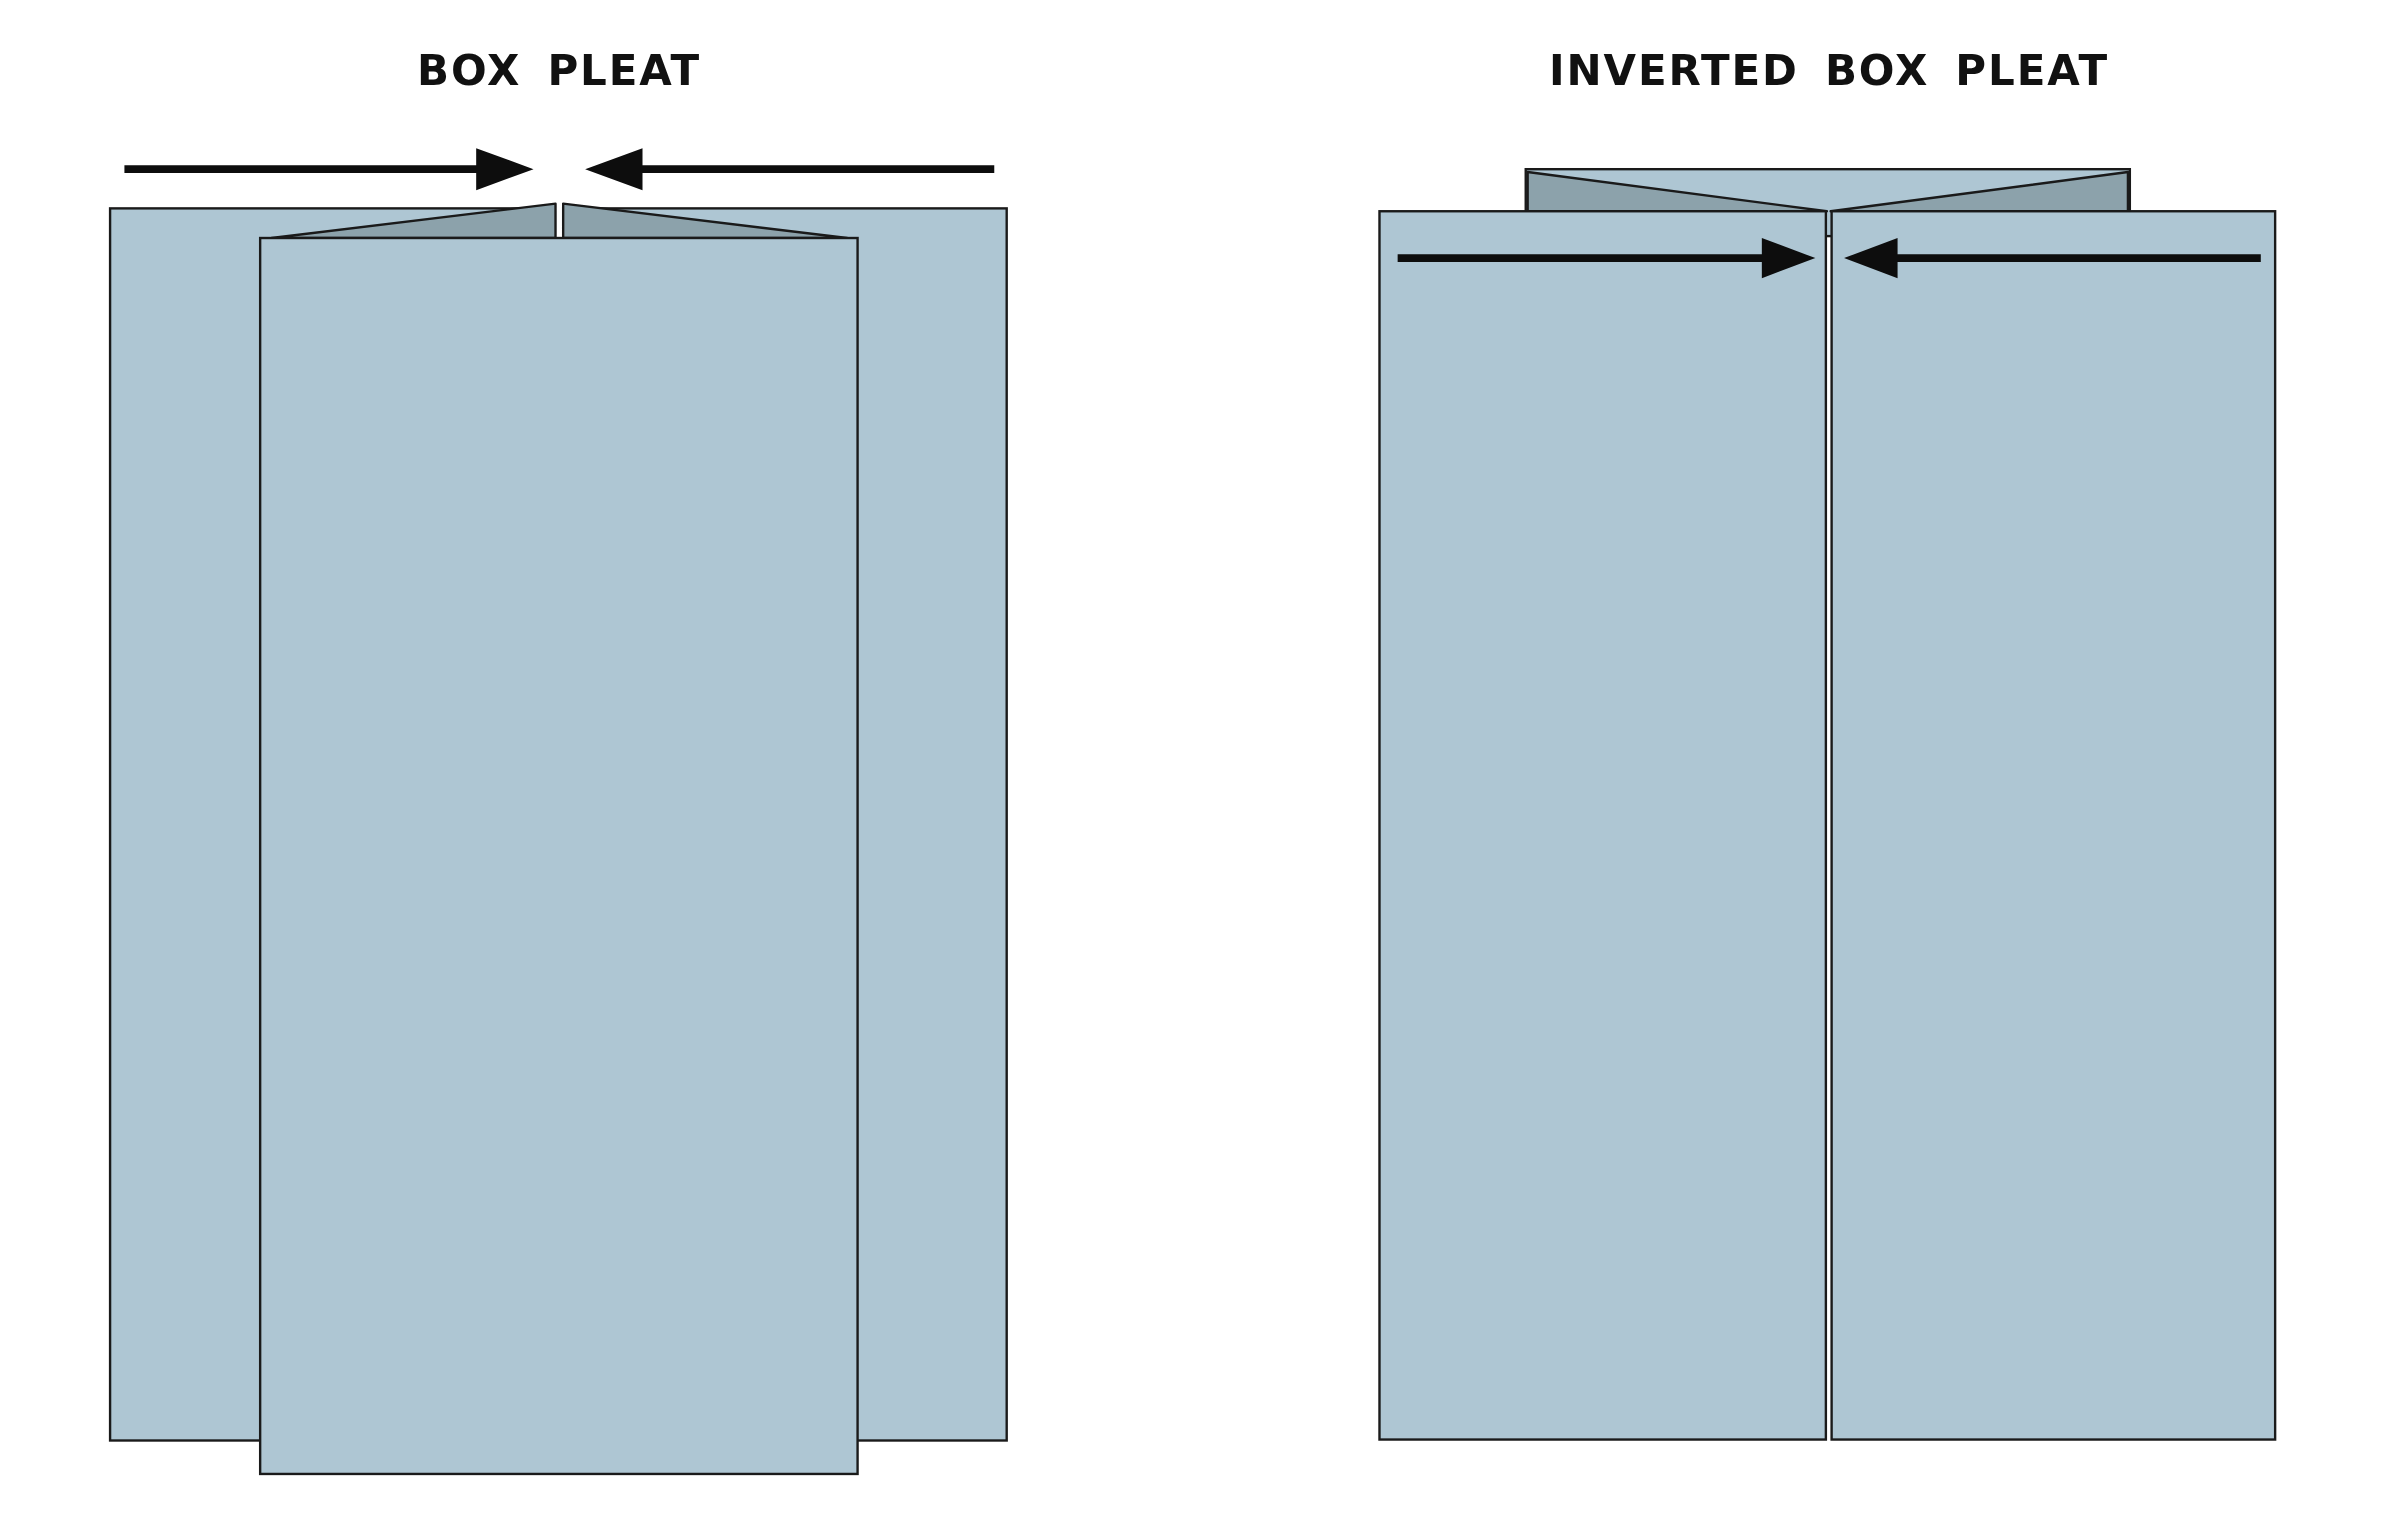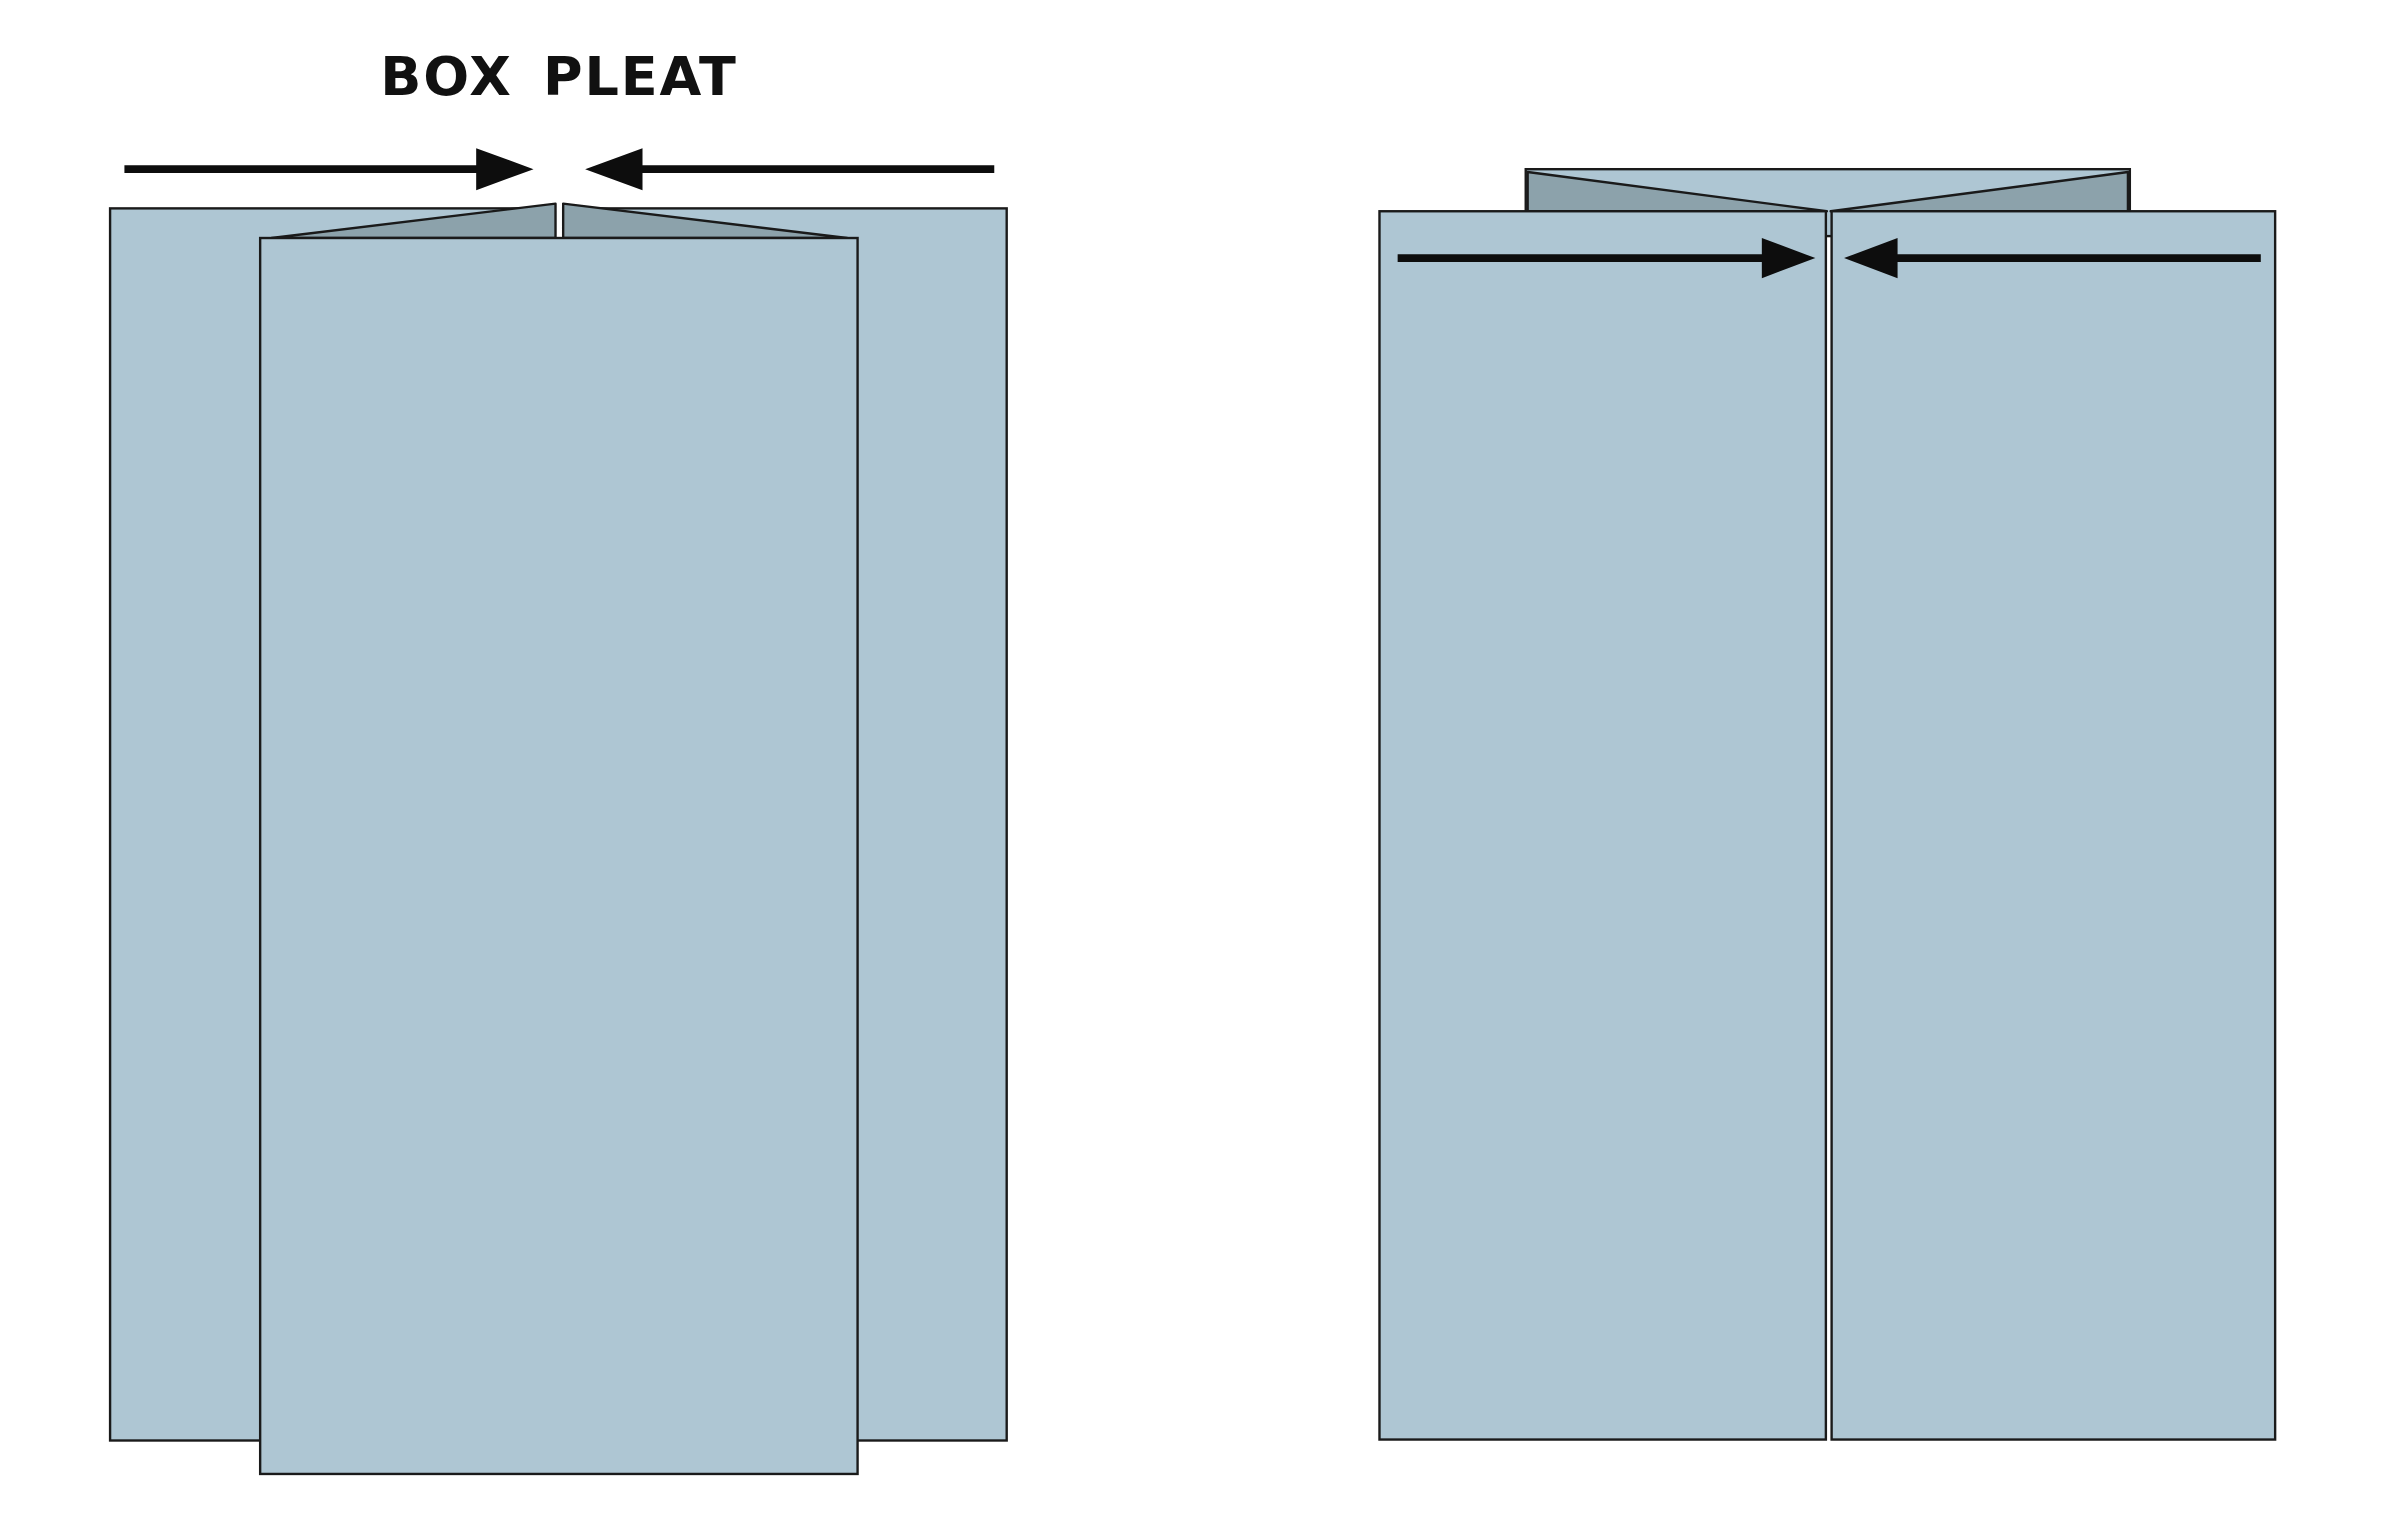--- a/index.html
+++ b/index.html
@@ -22,37 +22,38 @@
     width: 2390px;
     height: 1538px;
     display: block;
   }
   .figure-title {
     position: absolute;
     top: 50px;
     transform: translateX(-50%);
     font-family: "DejaVu Sans", sans-serif;
     font-weight: bold;
-    font-size: 54px;
+    font-size: 42px;
     letter-spacing: 1.9px;
     word-spacing: 9.6px;
     color: #111111;
     white-space: nowrap;
     line-height: 1;
   }
   .title-left  { left: 559px;  }
   .title-right { left: 1829px; }
 </style>
 </head>
 <body>
 
 <div class="stage">
 
   <div class="figure-title title-left">BOX PLEAT</div>
 
+  <div class="figure-title title-right">INVERTED BOX PLEAT</div>
 
   <svg class="diagram-svg" viewBox="0 0 2500 1609">
 
     <g>
 
       <path d="M130,173 L498,173 L498,155 L558,177 L498,199 L498,181 L130,181 Z" fill="#0d0d0d"></path>
       <path d="M1040,173 L672,173 L672,155 L612,177 L672,199 L672,181 L1040,181 Z" fill="#0d0d0d"></path>
 
       <rect x="115" y="218" width="938" height="1289" stroke-width="2.5" fill="#aec6d3" stroke="#1a1a1a"></rect>
 

